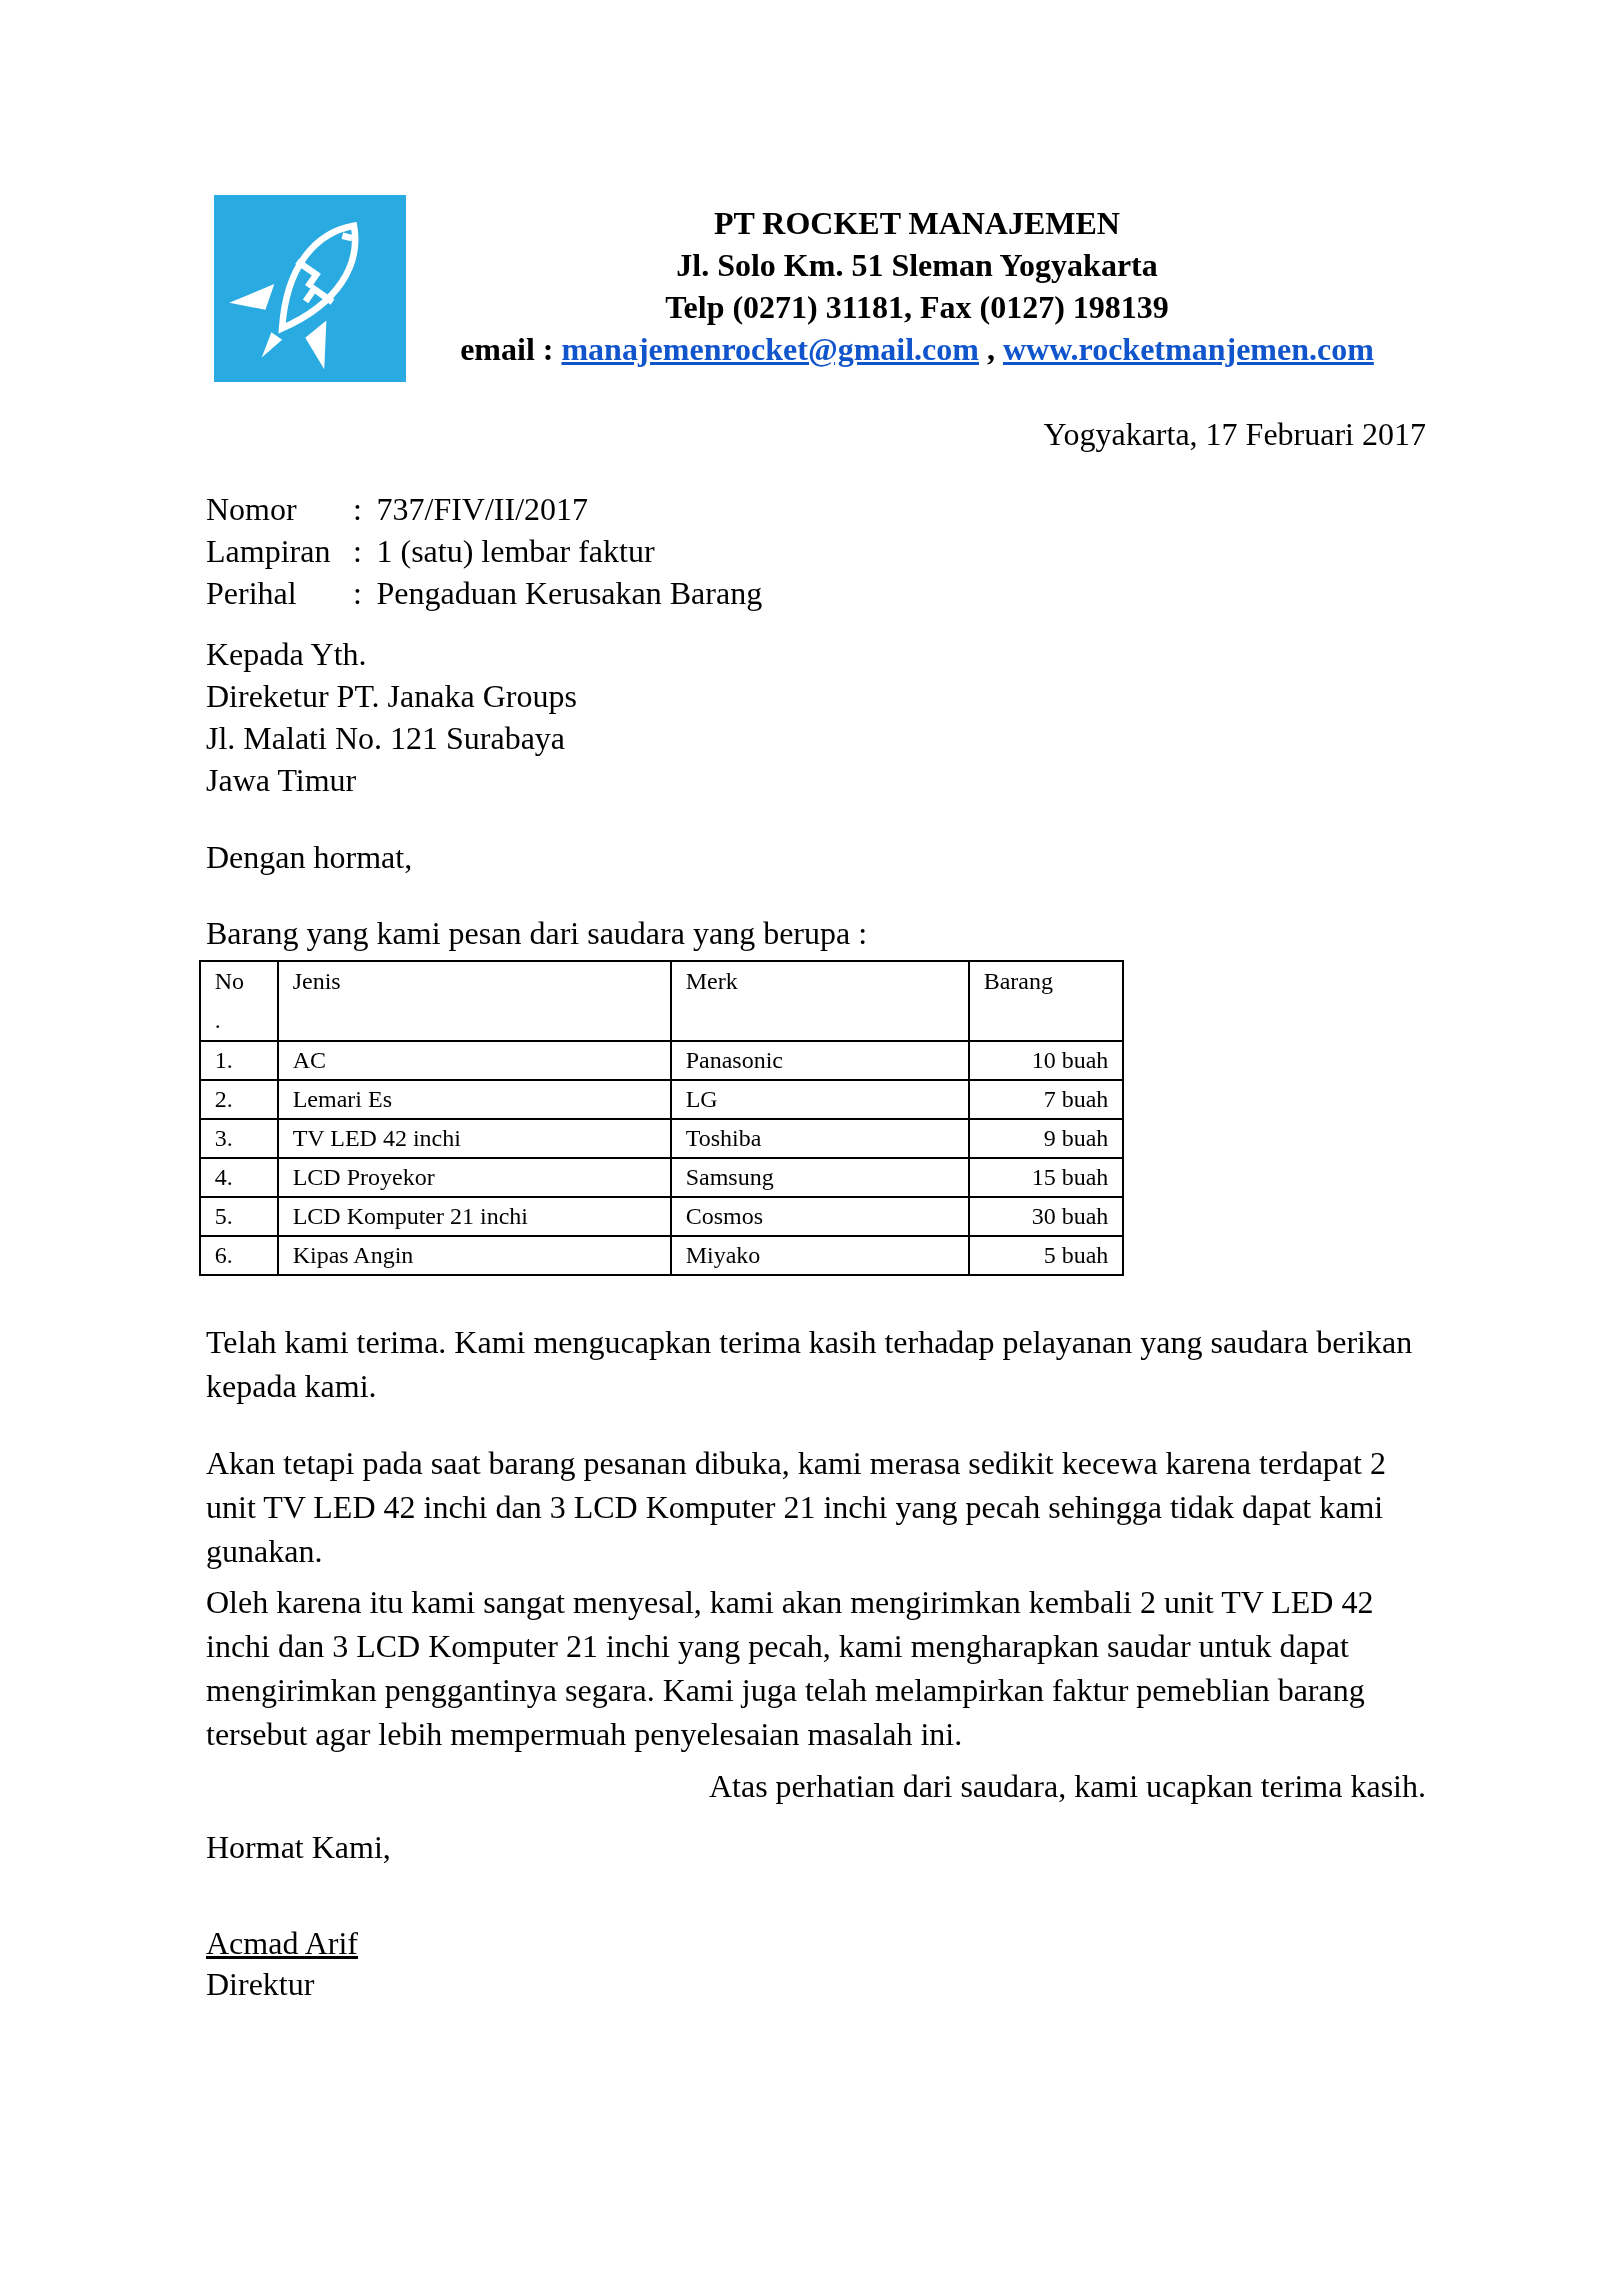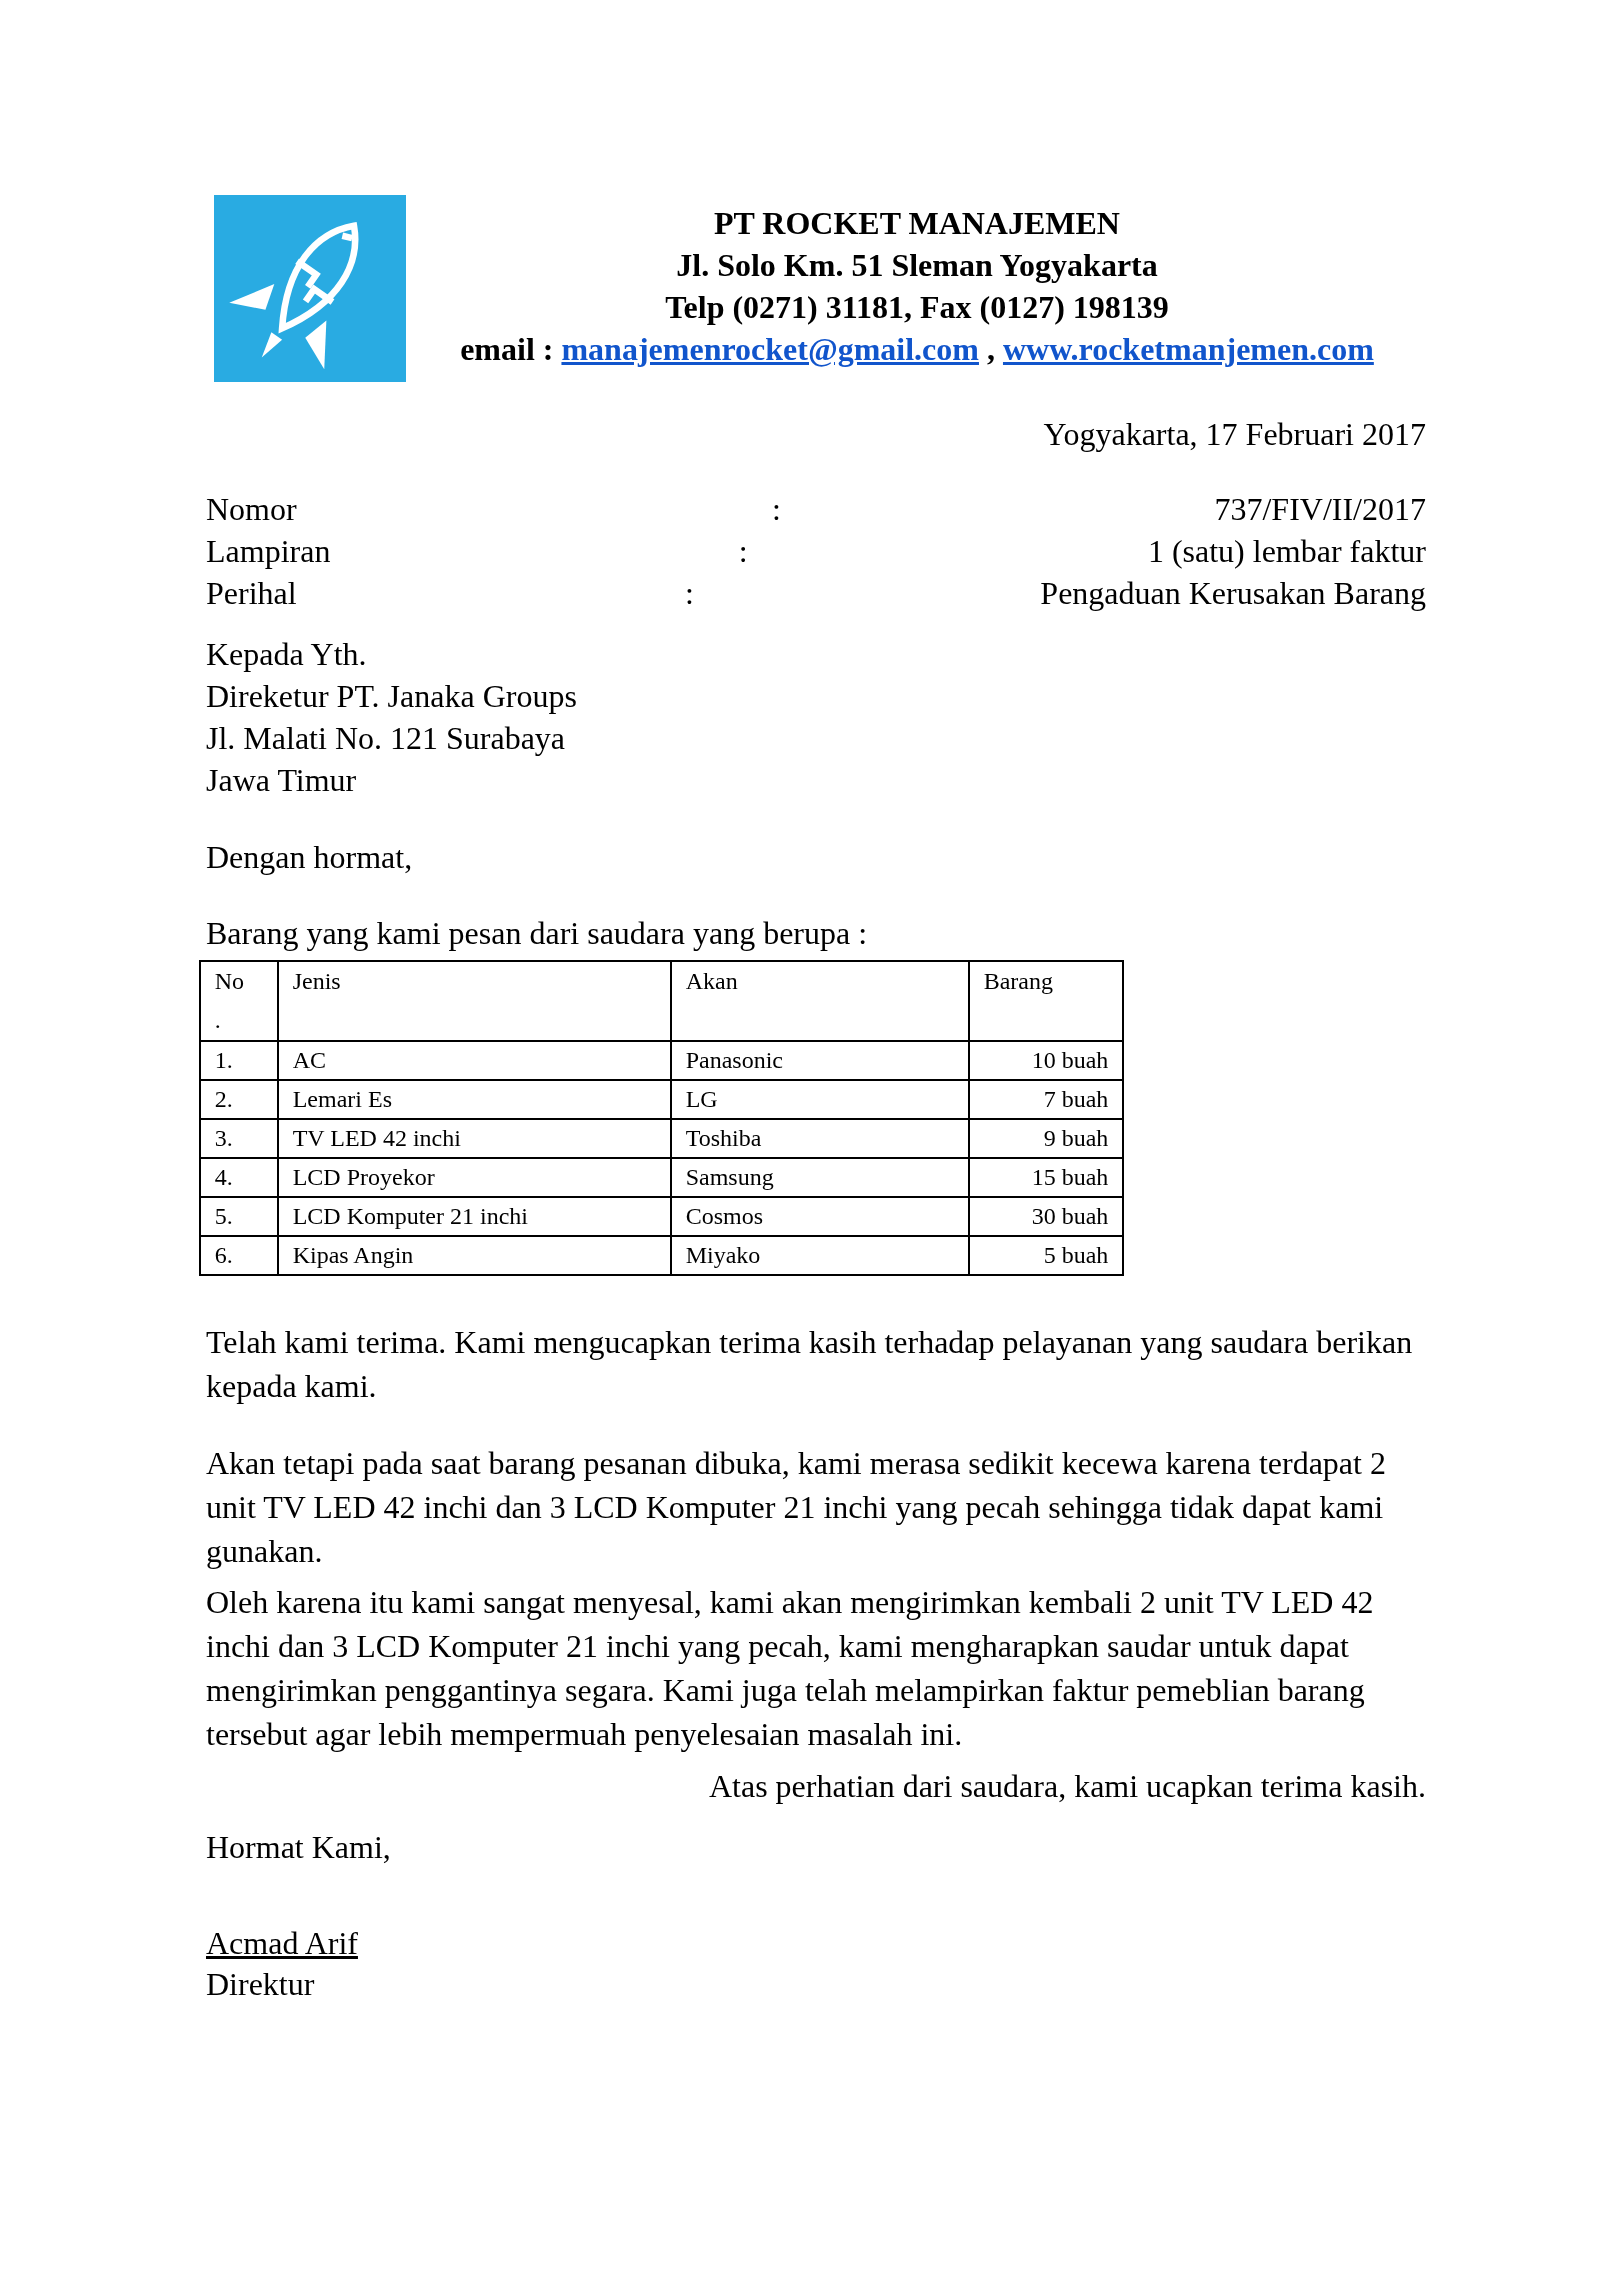--- a/index.html
+++ b/index.html
@@ -33,21 +33,21 @@
   }
   .lh-text a {
     color: #1155CC;
     text-decoration: underline;
     cursor: pointer;
   }
   
   .abs { position: absolute; left: 206px; width: 1220px; }
   .date-line { top: 416px; text-align: right; }
   .meta { top: 488px; }
-  .meta-row { display: flex; line-height: 42px; justify-content: space-between; }
+  .meta-row { display: flex; line-height: 42px; }
   .meta-label { width: 147px; flex: 0 0 147px; }
   .meta-colon { width: 23.5px; flex: 0 0 23.5px; }
   .recipient { top: 633px; line-height: 42px; }
   .salutation { top: 839px; }
   .intro { top: 915px; }
   .para { line-height: 44px; }
   .p1 { top: 1320px; }
   .p2 { top: 1441px; }
   .p3 { top: 1580px; }
   .p4 { top: 1764px; text-align: right; }
@@ -150,21 +150,21 @@
         <col class="col-merk">
         <col class="col-jumlah">
     </colgroup>
     <thead>
       <tr>
         <th>
             <span class="no-line">No</span>
             <span class="no-line">.</span>
           </th>
         <th>Jenis</th>
-        <th>Akan</th>
+        <th>Merk</th>
         <th>Barang</th>
       </tr>
     </thead>
     <tbody>
       <tr>
         <td class="cell-no">1.</td>
         <td class="cell-jenis">AC</td>
         <td class="cell-merk">Panasonic</td>
         <td class="cell-jumlah">10 buah</td>
       </tr>

